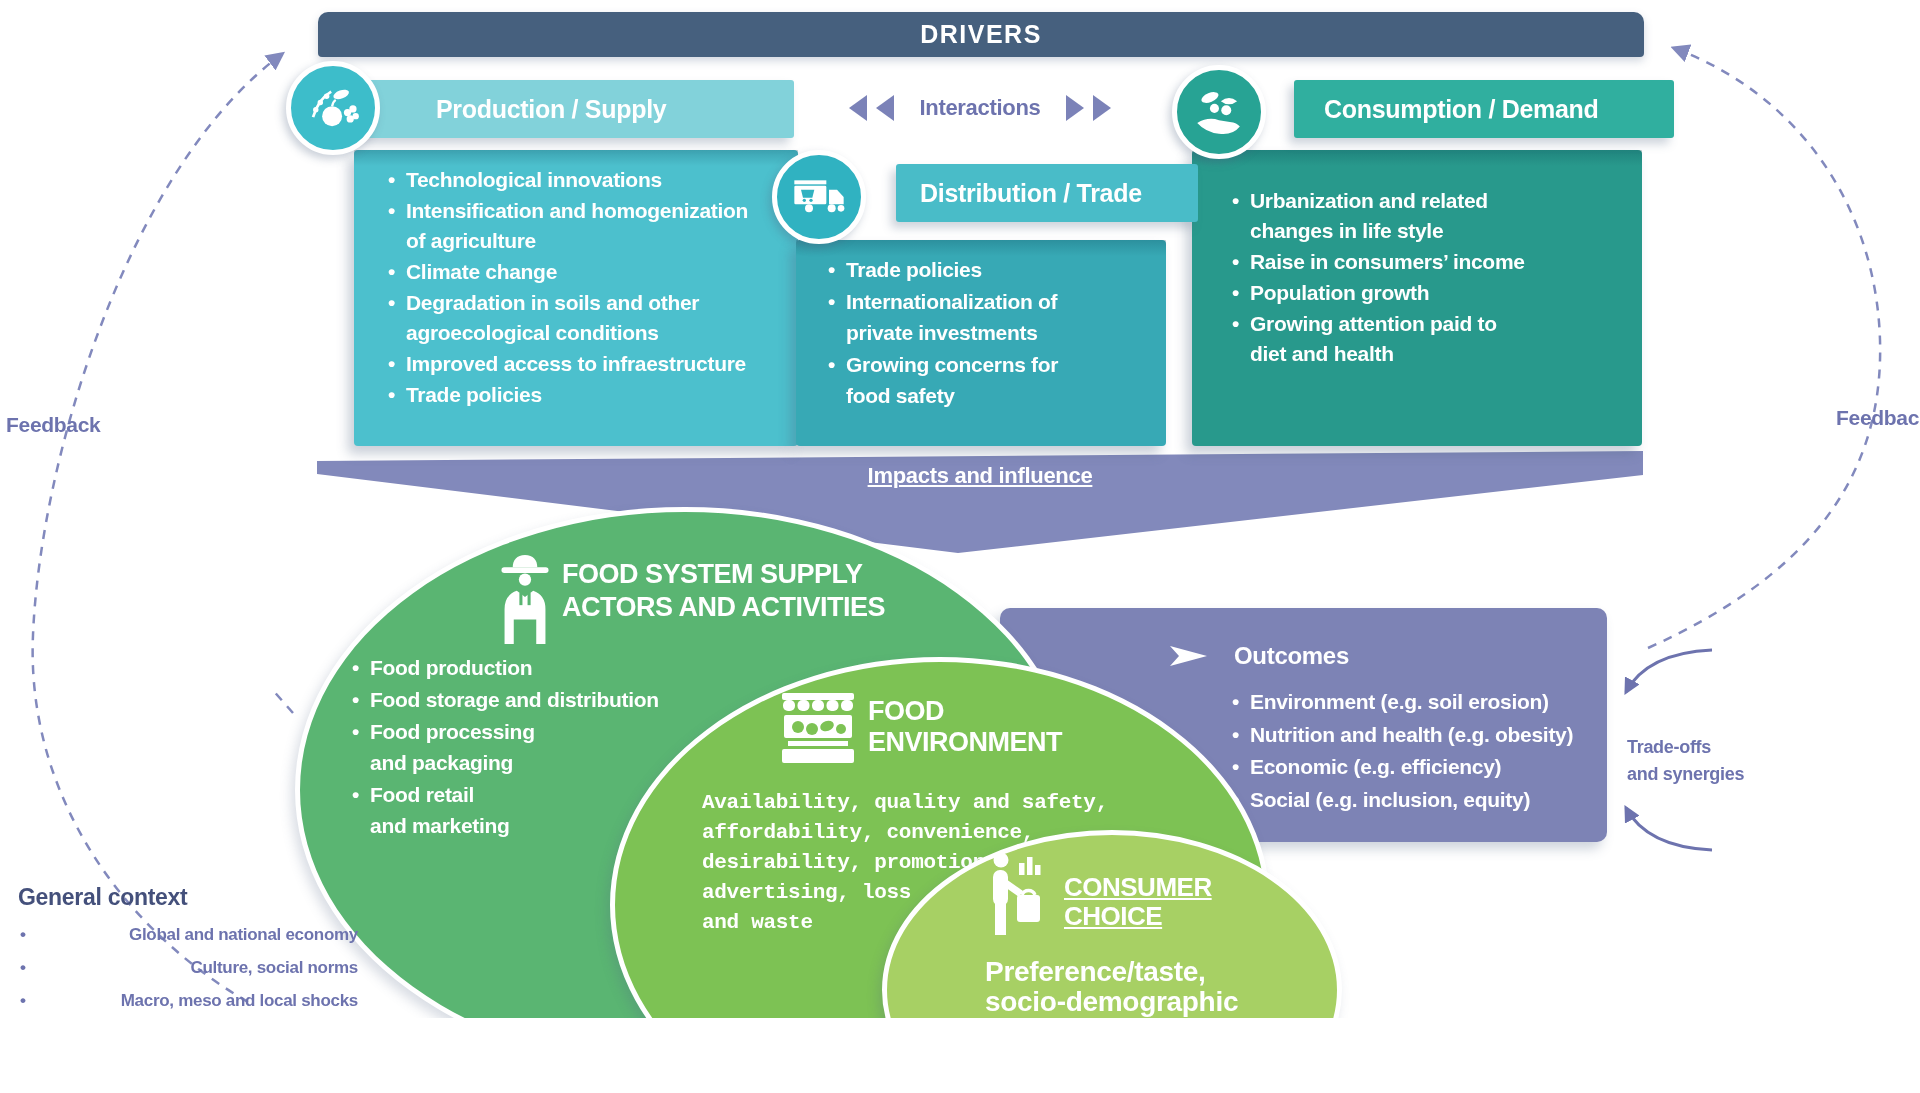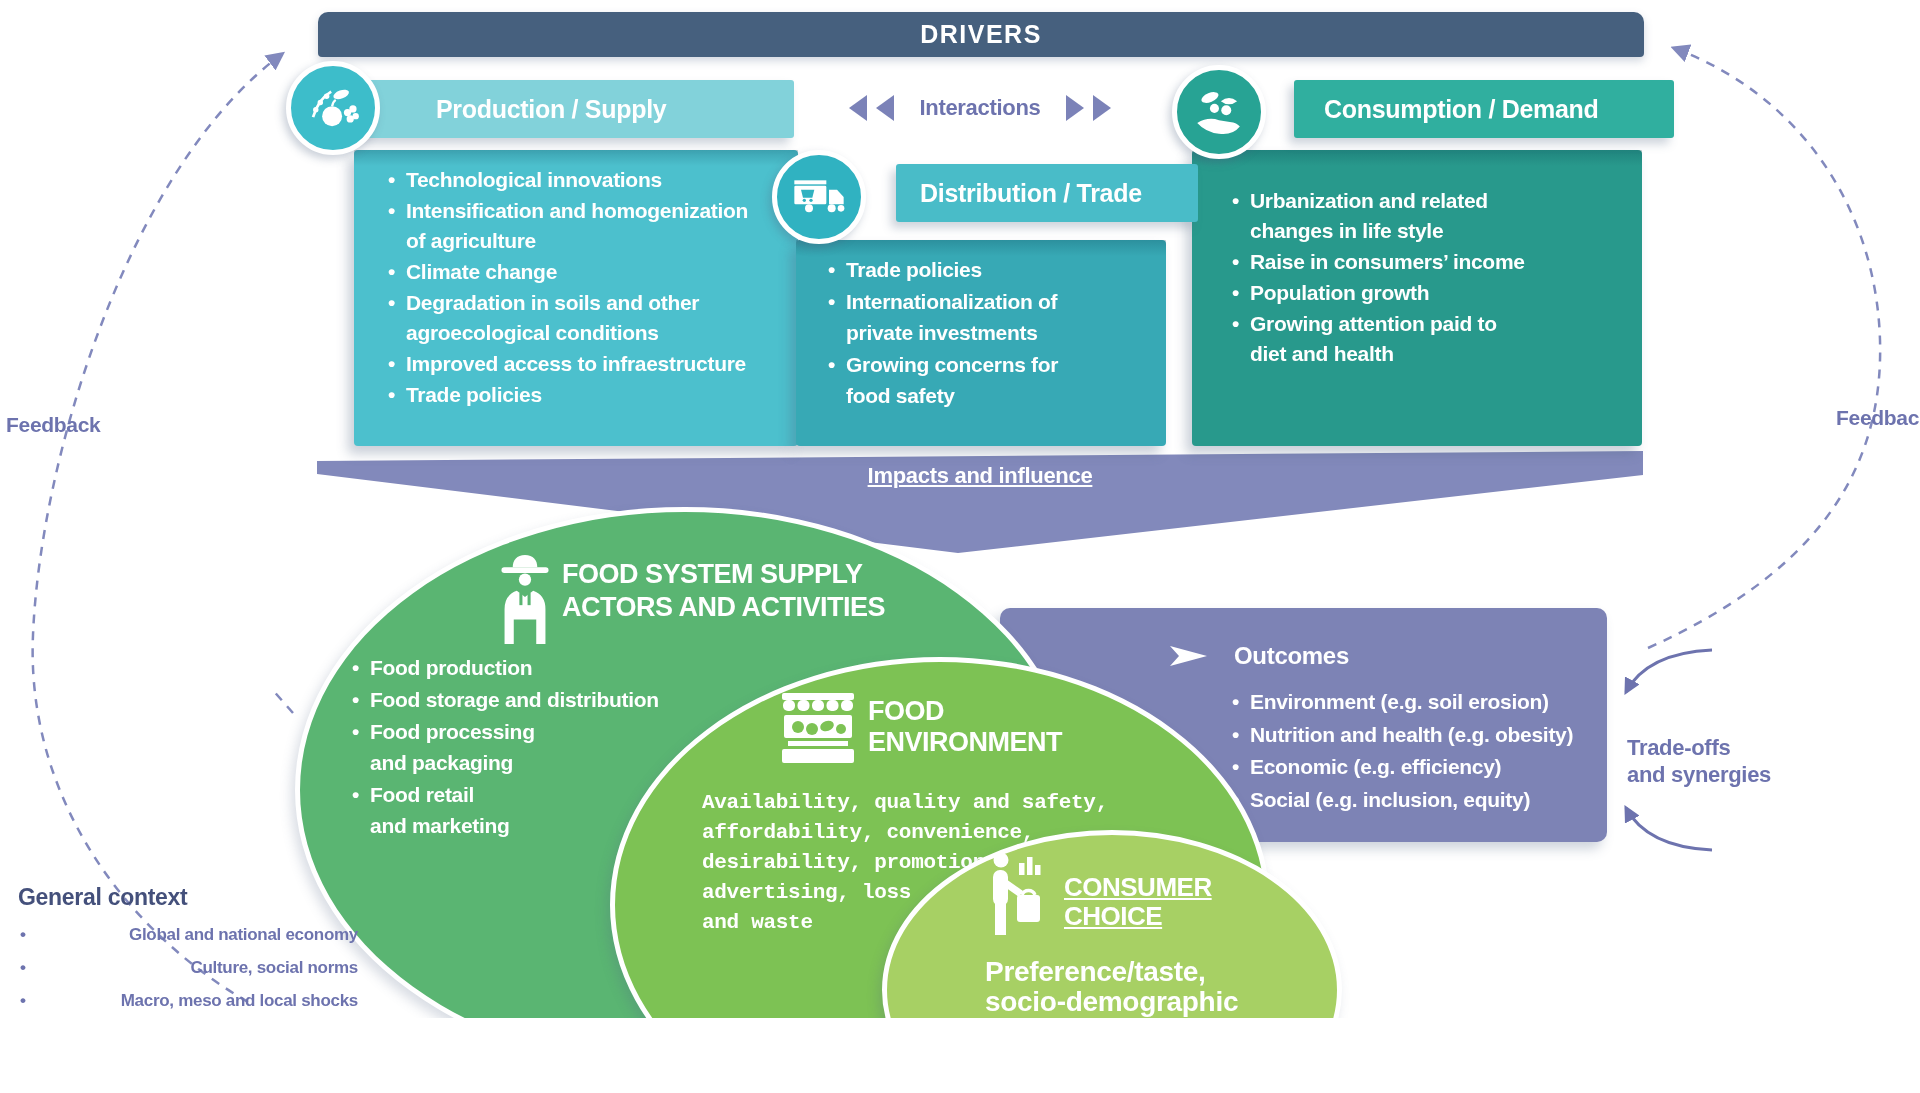--- a/index.html
+++ b/index.html
@@ -73,21 +73,21 @@
   
   .outcomes{position:absolute;left:1000px;top:608px;width:607px;height:234px;background:#7d83b5;
     border-radius:10px;z-index:2;color:#fff;box-shadow:-5px 7px 12px rgba(80,100,130,.28);}
   .outcomes-head{position:absolute;left:170px;top:34px;display:flex;align-items:center;gap:26px;}
   .outcomes-head .lbl{font-size:24px;}
   .outcomes ul{position:absolute;left:232px;top:78px;line-height:31.5px;padding:0;}
   
   .purple{color:#6d73ae;font-size:21px;z-index:8;}
   .feedback-l{position:absolute;left:6px;top:413px;}
   .feedback-r{position:absolute;left:1836px;top:406px;}
-  .tradeoffs{position:absolute;left:1627px;top:734px;font-size:22px;line-height:27px;white-space:pre-line;}
+  .tradeoffs{position:absolute;left:1627px;top:734px;font-size:18px;line-height:27px;white-space:pre-line;}
   
   .gcontext{position:absolute;left:18px;top:884px;width:340px;z-index:8;}
   .gcontext .hd{color:#44507b;font-size:23px;margin-bottom:8px;}
   .gcontext ul{list-style:none;margin:0;padding:0;color:#6d73ae;font-size:17px;line-height:31px;text-align:right;}
   .gcontext li{position:relative;padding-left:20px;white-space:pre-line;margin-bottom:2px;}
   .gcontext li::before{content:"\2022";position:absolute;left:2px;}
 </style>
 </head>
 <body>
 

